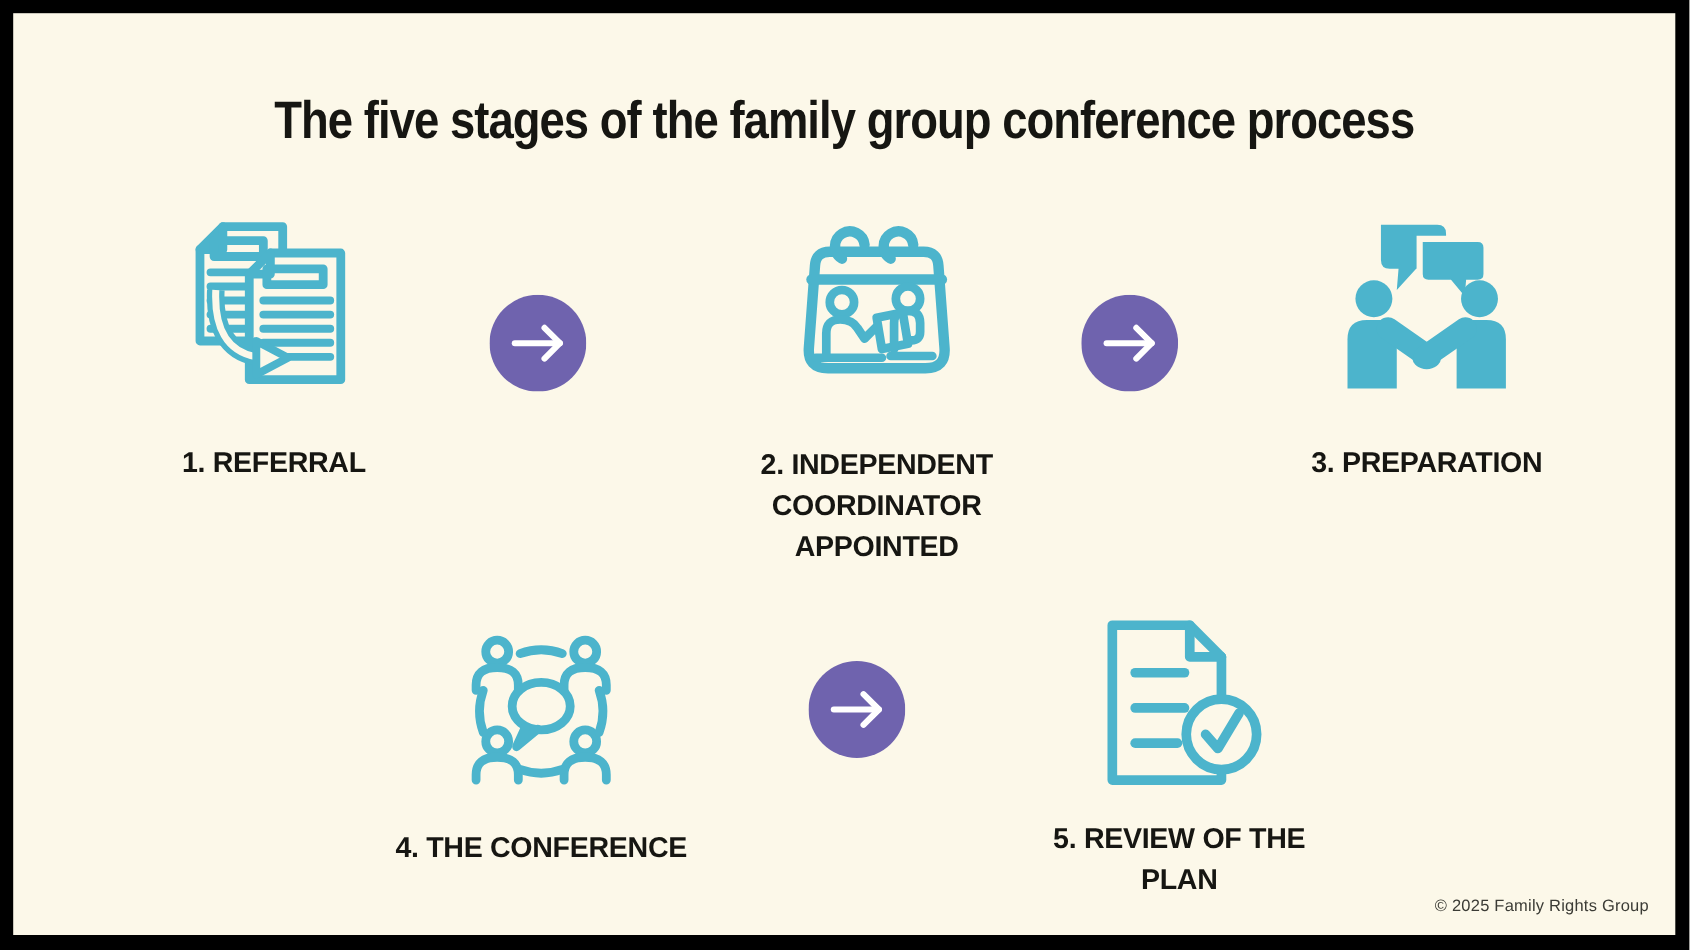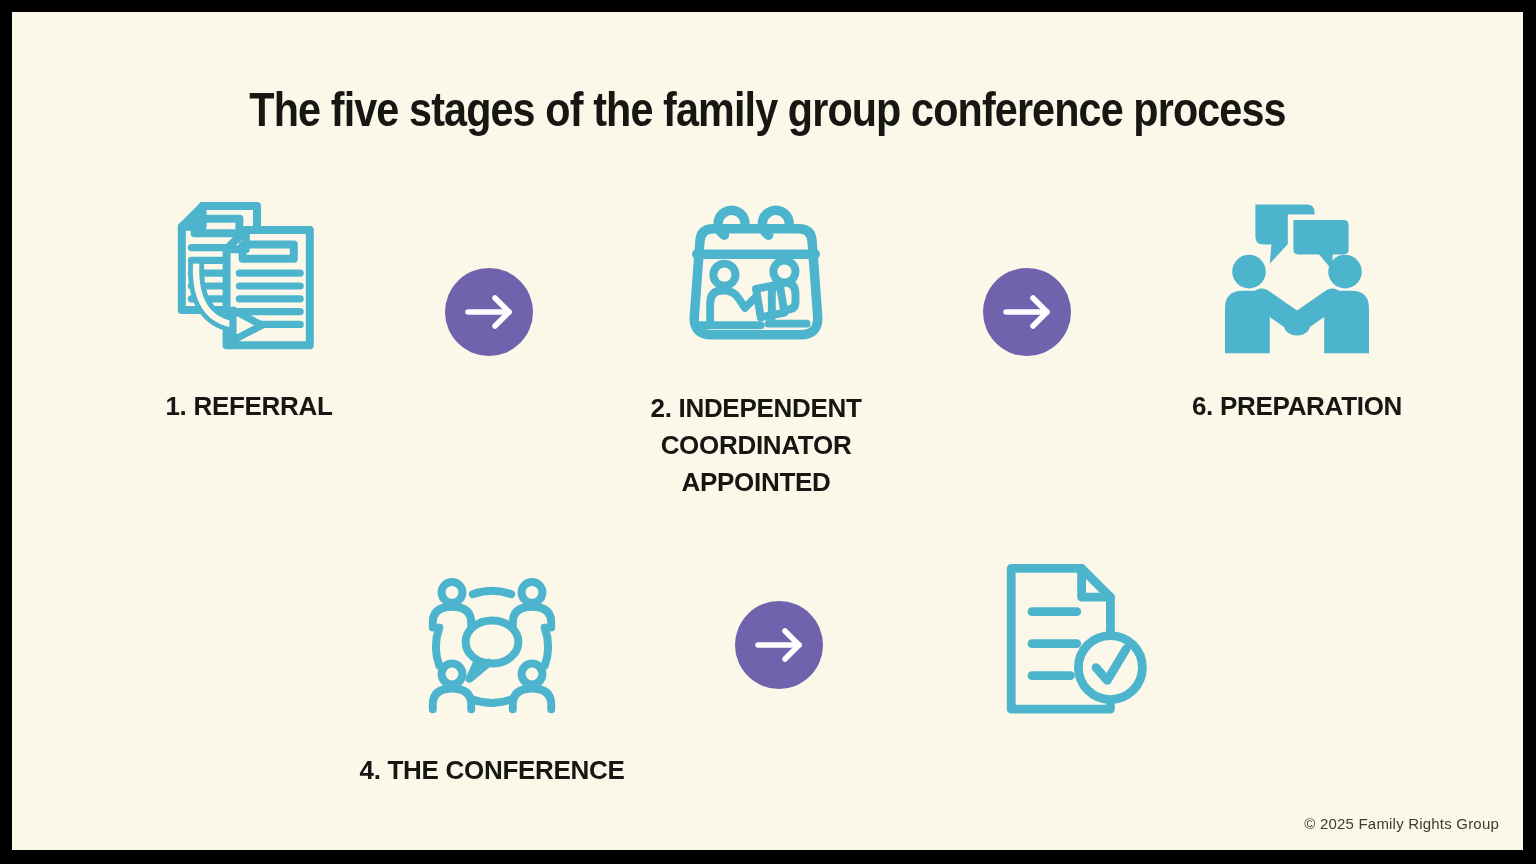--- a/index.html
+++ b/index.html
@@ -27,24 +27,24 @@
     white-space:nowrap;
   }
   .stage{
     position:absolute;display:flex;flex-direction:column;align-items:center;
   }
   .stage .icon{width:160px;height:160px;display:block;}
   .stage-label{
     font-weight:700;color:var(--text);font-size:26px;text-align:center;
     white-space:pre-line;line-height:1.42;letter-spacing:-0.3px;
   }
-  .row1 .stage-label{margin-top:30px;}
+  .row1 .stage-label{margin-top:44px;}
   .row2 .stage-label{margin-top:22px;}
   .s1{left:112px;top:186px;width:250px;}
-  .s2{left:594px;top:190px;width:300px;}
+  .s2{left:635px;top:190px;width:300px;}
   .s2 .icon{width:158px;height:158px;}
   .s3{left:1135px;top:186px;width:300px;}
   .s4{left:330px;top:558px;width:300px;}
   .s5{left:910px;top:550px;width:300px;}
   .arrow{position:absolute;width:88px;height:88px;}
   .a1{left:433px;top:256px;}
   .a2{left:971px;top:256px;}
   .a3{left:723px;top:589px;}
   .copyright{
     position:absolute;right:24px;top:803px;font-size:15px;color:var(--muted);
@@ -126,21 +126,21 @@
           <circle cx="80" cy="46" r="10.5"></circle>
           <path d="M5,97 V69 Q5,58 16,58 H25 Q33,58 33,66 V97 Z"></path>
           <path d="M95,97 V69 Q95,58 84,58 H75 Q67,58 67,66 V97 Z"></path>
           <ellipse cx="50" cy="80" rx="8" ry="6"></ellipse>
         </g>
         <g fill="none" stroke="var(--teal)" stroke-width="13" stroke-linecap="round">
           <path d="M28,63 L51,79"></path>
           <path d="M72,63 L49,79"></path>
         </g>
       </svg>
-      <div class="stage-label">6. PREPARATION</div>
+      <div class="stage-label">3. PREPARATION</div>
     </div>
 
     <div class="stage s4 row2">
       <svg class="icon" viewBox="0 0 100 100" aria-hidden="true">
         <g fill="none" stroke="var(--teal)" stroke-width="5" stroke-linecap="round" stroke-linejoin="round">
           <circle cx="25" cy="14" r="6.5"></circle>
           <path d="M13,36 V33 Q13,23 25,23 Q37,23 37,33 V36"></path>
           <circle cx="75" cy="14" r="6.5"></circle>
           <path d="M63,36 V33 Q63,23 75,23 Q87,23 87,33 V36"></path>
           <circle cx="25" cy="65" r="6.5"></circle>
@@ -171,18 +171,19 @@
         <g fill="none" stroke="var(--teal)" stroke-width="5.5" stroke-linejoin="round" stroke-linecap="round">
           <path d="M12,4 H56 L74,22 V92 H12 Z"></path>
           <path d="M56,4 V22 H74"></path>
           <path d="M25,31 H53"></path>
           <path d="M25,51 H53"></path>
           <path d="M25,71 H49"></path>
           <circle cx="74" cy="66" r="20" fill="var(--bg)"></circle>
           <path d="M65,66 L72,74 L84,54"></path>
         </g>
       </svg>
+      <div class="stage-label">5. REVIEW OF THE PLAN</div>
     </div>
 
     <div class="copyright">© 2025 Family Rights Group</div>
 
   </div>
 </div>
 
 </body></html>

